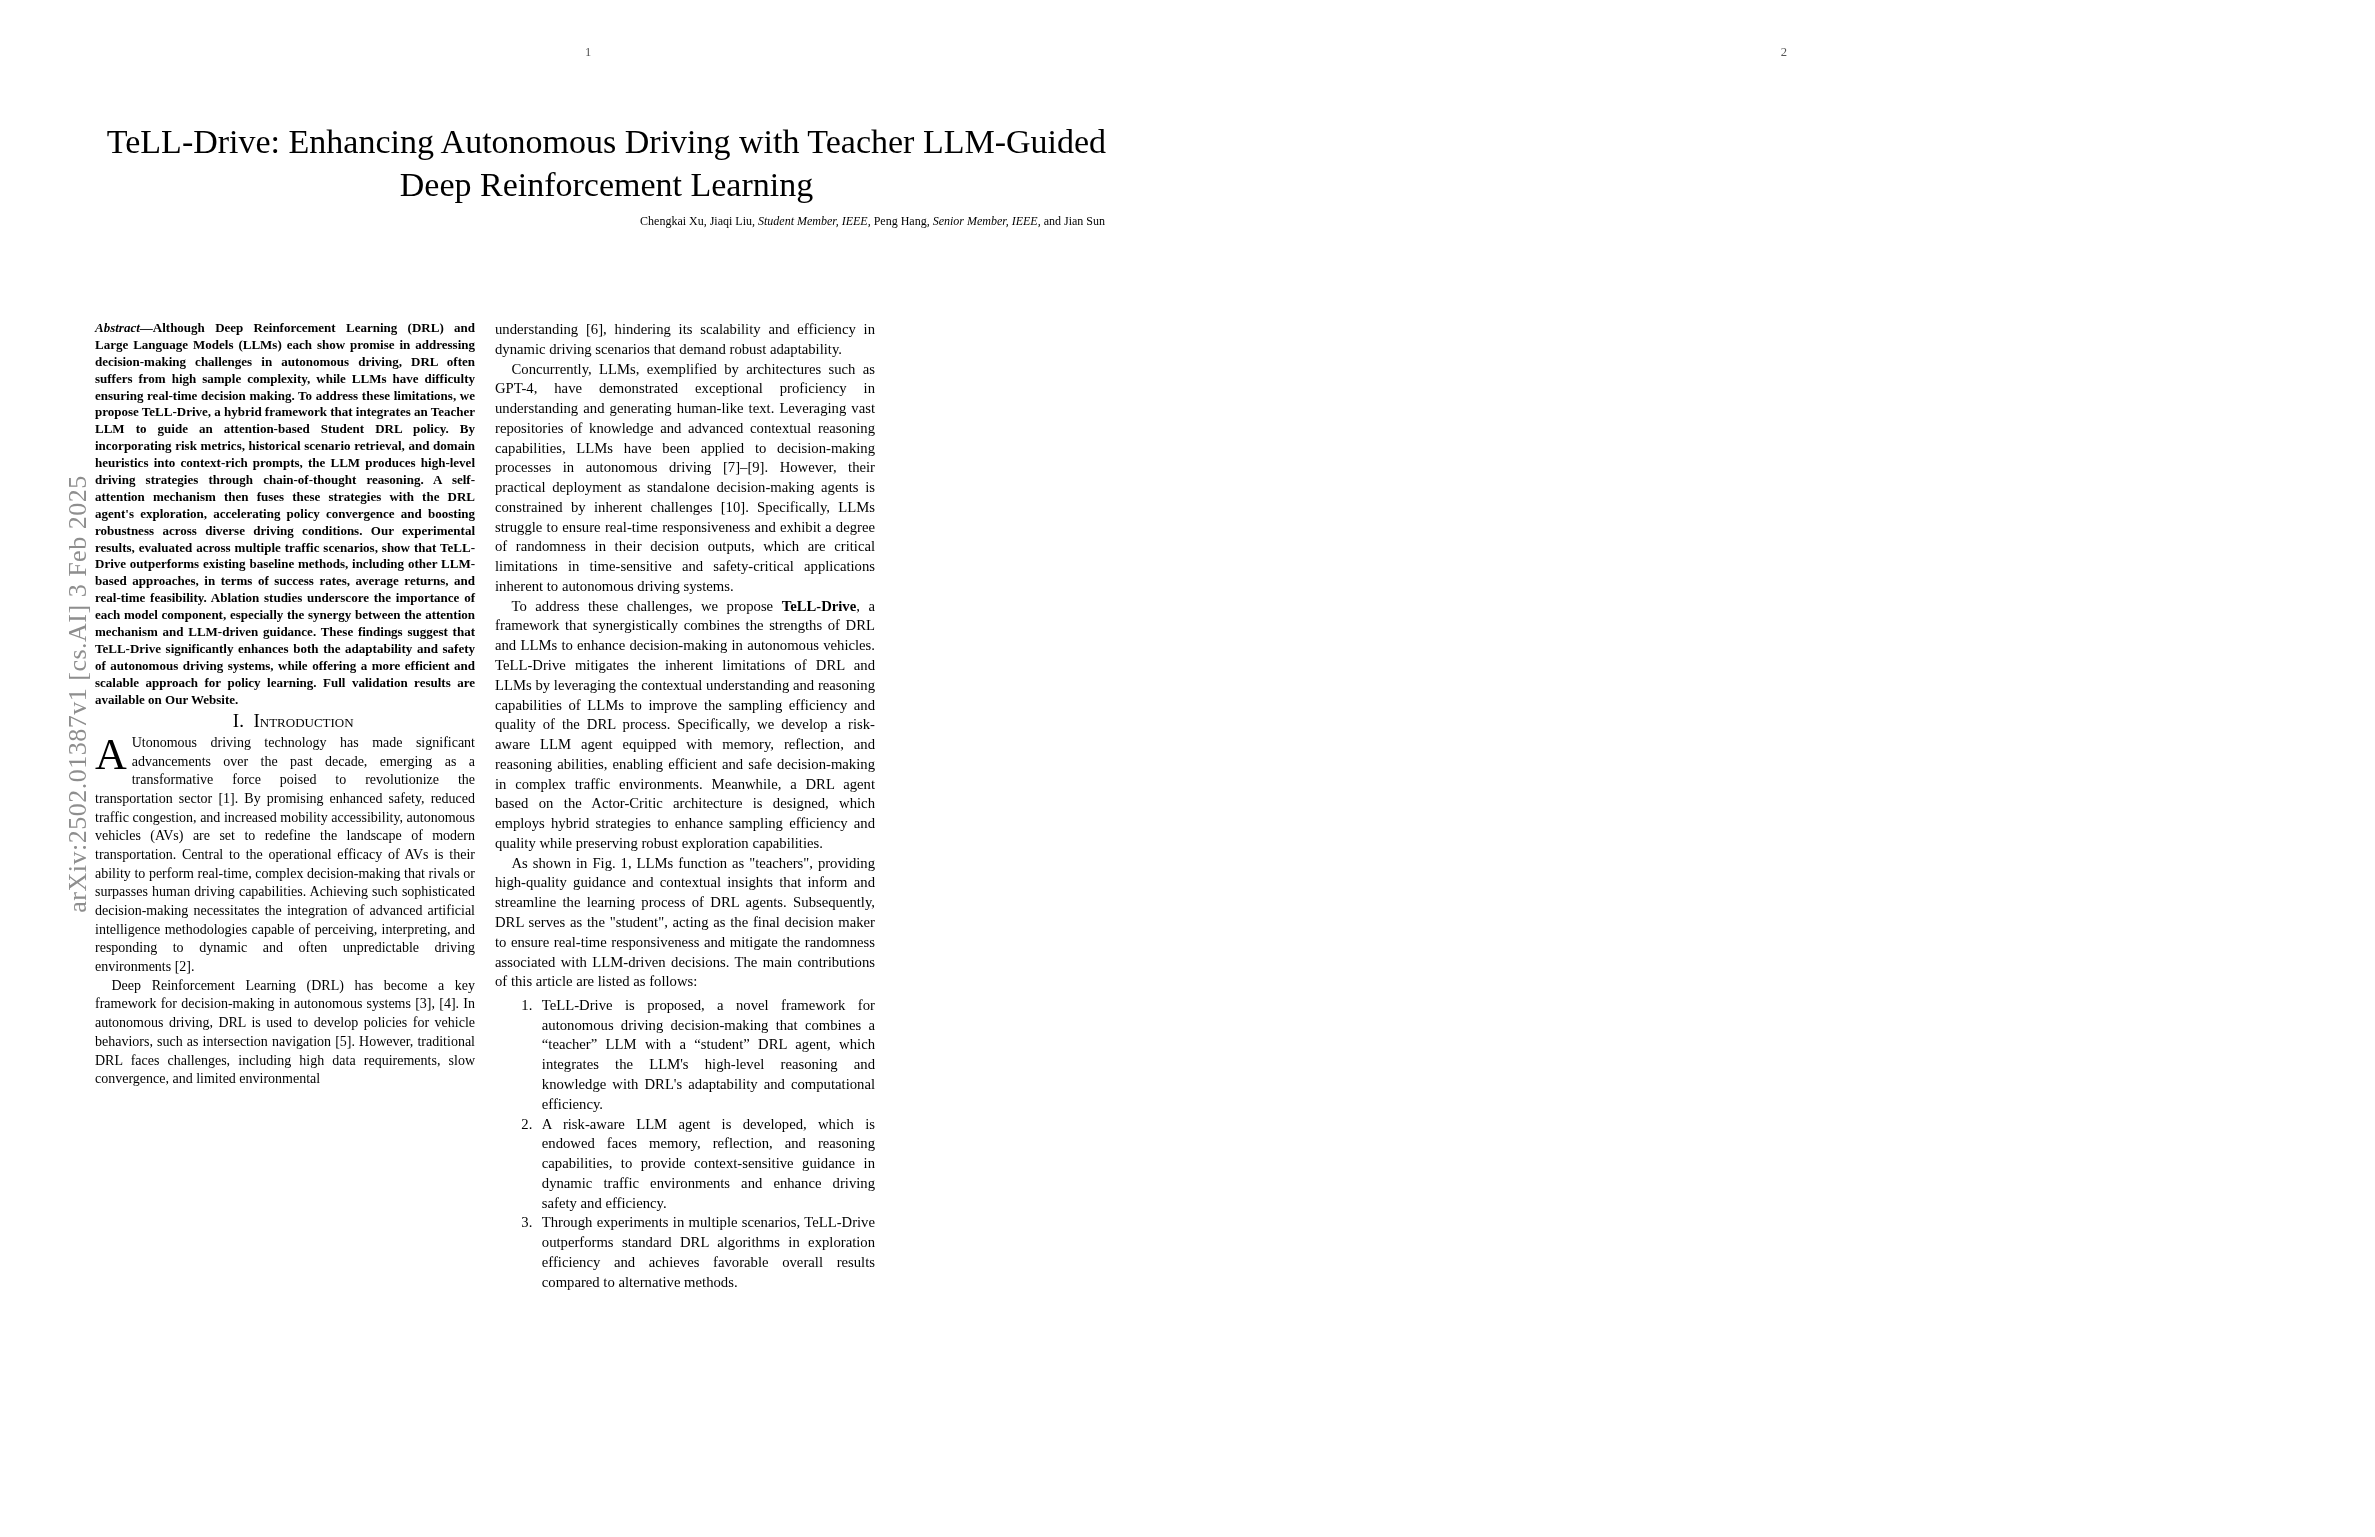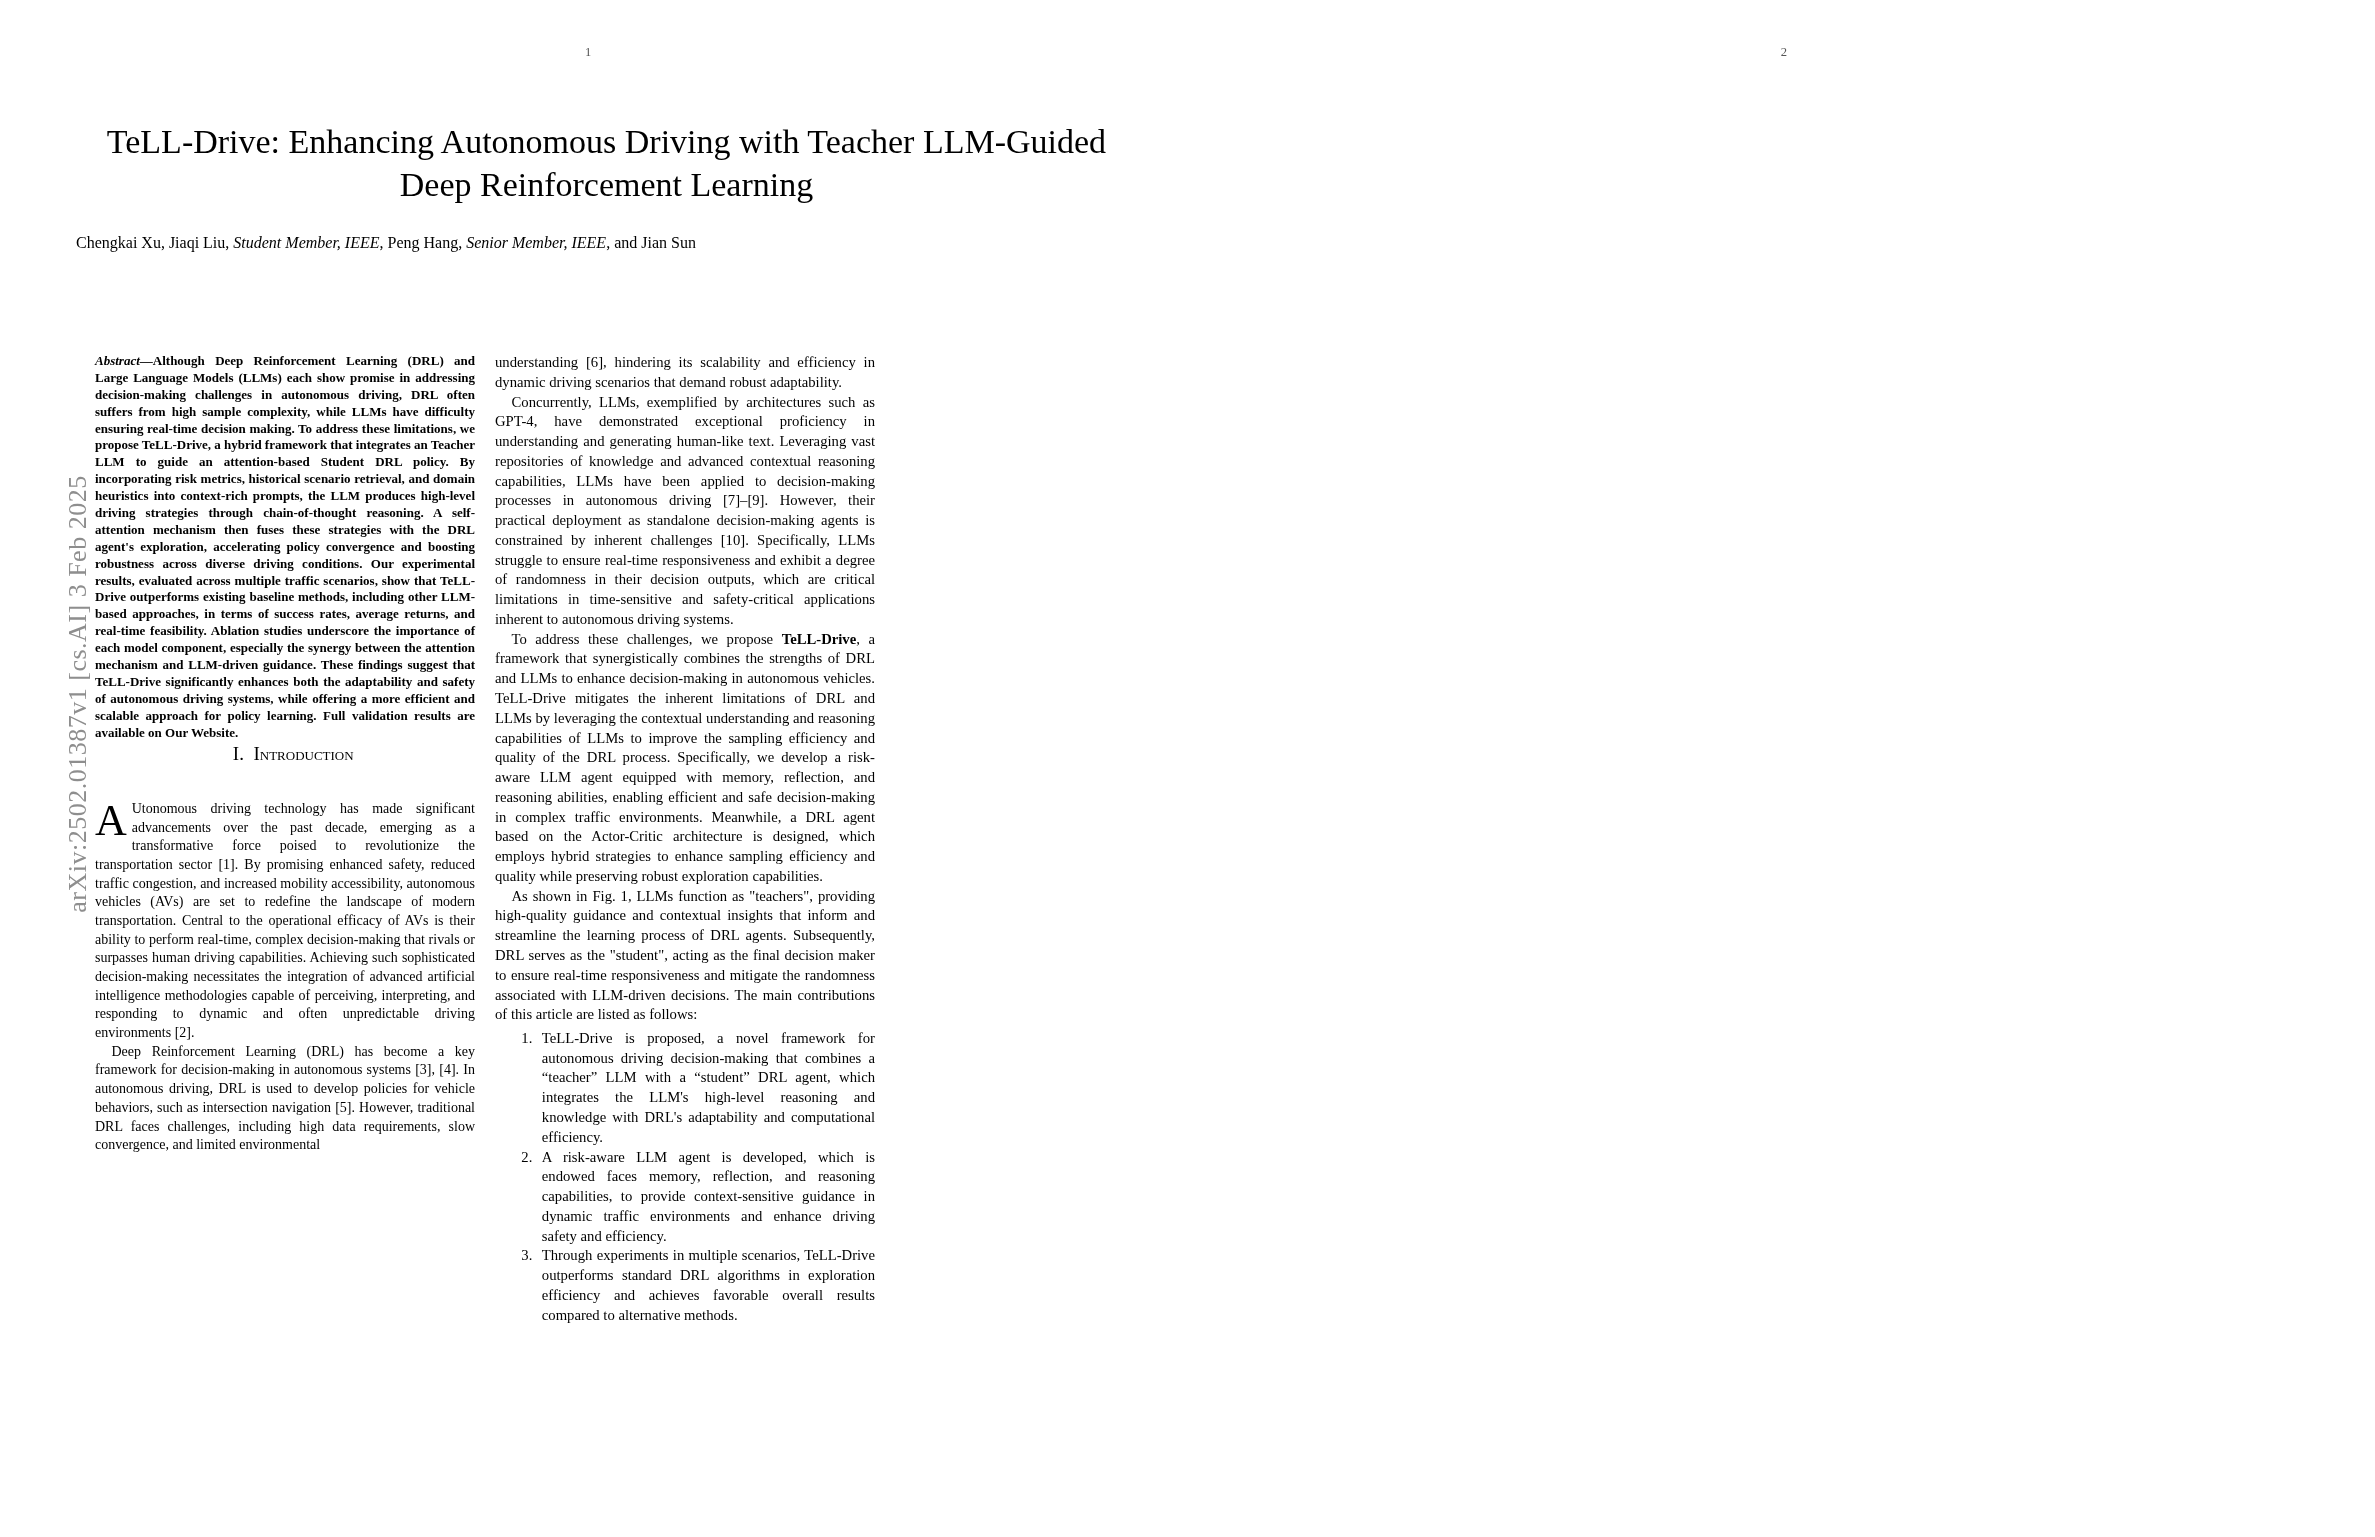--- a/index.html
+++ b/index.html
@@ -39,28 +39,28 @@
 
   
   .title{
     position:absolute;left:92px;top:97px;width:1029px;
     text-align:center;
     font-size:34px;line-height:1.28;
     font-family:"Liberation Serif","DejaVu Serif",serif;
     font-weight:400;
   }
   .authors{
-    position:absolute;left:76px;top:234px;width:1029px;
-    text-align:left;font-size:16px;
+    position:absolute;left:76px;top:214px;width:1029px;
+    text-align:right;font-size:12px;
   }
   .authors i{font-style:italic;}
 
   .col{position:absolute;text-align:justify;}
   .col p{margin:0;text-indent:16.5px;}
-  .col p.noind{text-indent:0;margin-top:33px;}
+  .col p.noind{text-indent:0;}
 
   #p1c1{left:95px;top:320px;width:380px;font-size:14px;line-height:1.335;}
   #p1c2{left:495px;top:320px;width:380px;font-size:14.7px;line-height:1.345;}
 
   .abstract{font-weight:bold;font-size:13px;line-height:1.30;text-align:justify;}
   .abstract .lbl{font-style:italic;font-weight:bold;}
 
   .sec-head{
     text-align:center;margin:19.4px 0 8.7px;text-indent:0;
     font-size:19px;font-variant:small-caps;

